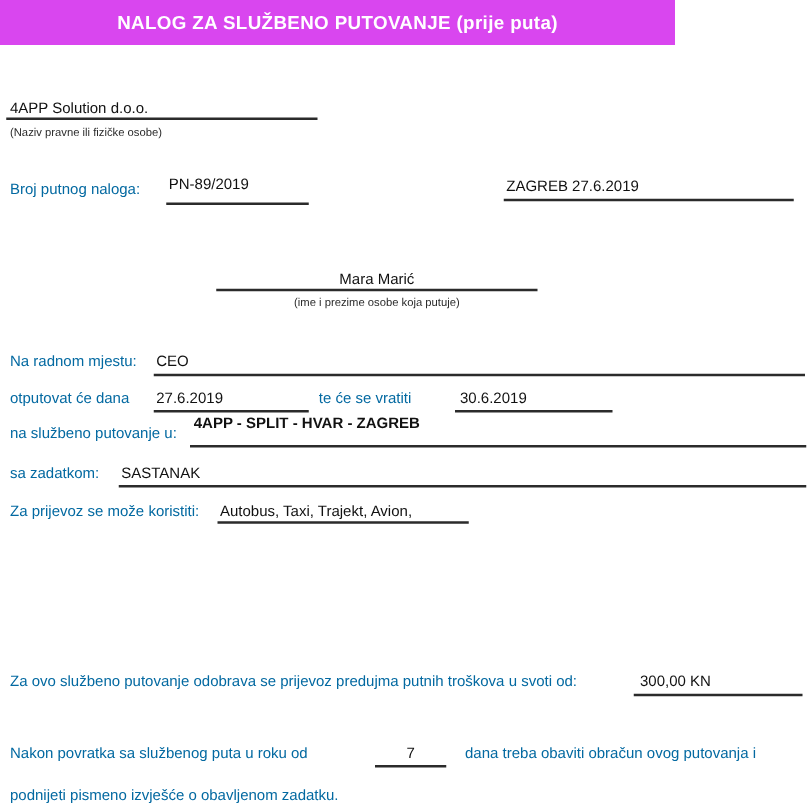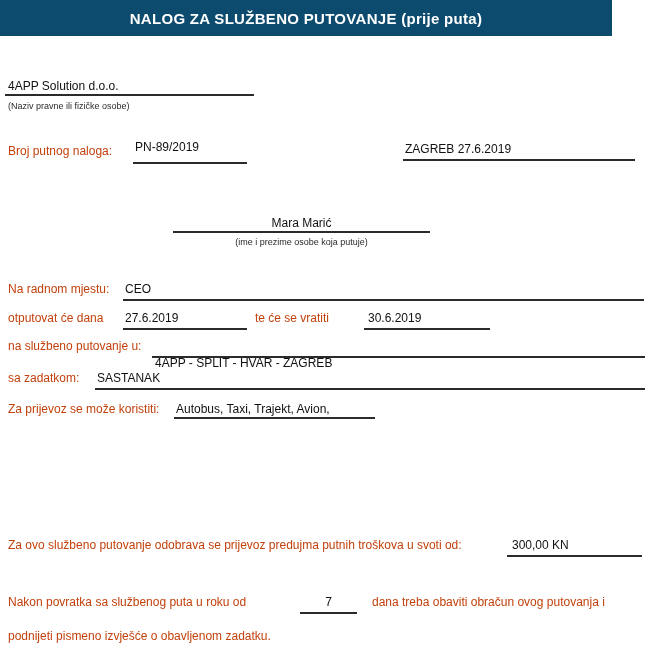--- a/index.html
+++ b/index.html
@@ -3,30 +3,30 @@
 <meta charset="utf-8">
 <style>
   html,body{margin:0;padding:0;background:#ffffff;}
   body{
     width:648px;height:648px;position:relative;overflow:hidden;
     font-family:"Liberation Sans","DejaVu Sans",sans-serif;
     color:#1a1a1a;font-size:12px;
   }
   .abs{position:absolute;white-space:nowrap;}
   .header-bar{
-    left:0;top:0;width:612px;height:36px;background:#0c4a6e;
+    left:0;top:0;width:540px;height:36px;background:#d946ef;
     display:flex;align-items:center;justify-content:center;
   }
   .header-title{
     color:#ffffff;font-weight:bold;font-size:15px;letter-spacing:.3px;
   }
   .ul{height:1.5px;background:#2b2b2b;}
   .caption{font-size:9px;color:#2a2a2a;}
   .center{text-align:center;}
-  .label{color:#c2410c;}
+  .label{color:#0369a1;}
   .value{color:#111111;}
 </style>
 </head>
 <body>
 
 <div class="abs header-bar">
   <span class="header-title">NALOG ZA SLUŽBENO PUTOVANJE (prije puta)</span>
 </div>
 
 <div class="abs value" style="left:8px;top:79px;">4APP Solution d.o.o.</div>
@@ -48,21 +48,21 @@
 <div class="abs ul" style="left:123px;top:299px;width:521px;"></div>
 
 <div class="abs label" style="left:8px;top:311px;">otputovat će dana</div>
 <div class="abs value" style="left:125px;top:311px;">27.6.2019</div>
 <div class="abs ul" style="left:123px;top:328px;width:124px;"></div>
 <div class="abs label" style="left:255px;top:311px;">te će se vratiti</div>
 <div class="abs value" style="left:368px;top:311px;">30.6.2019</div>
 <div class="abs ul" style="left:364px;top:328px;width:126px;"></div>
 
 <div class="abs label" style="left:8px;top:339px;">na službeno putovanje u:</div>
-<div class="abs value" style="left:155px;top:356px;">4APP - SPLIT - HVAR - ZAGREB</div>
+<div class="abs value" style="left:155px;top:331px;font-weight:bold;">4APP - SPLIT - HVAR - ZAGREB</div>
 <div class="abs ul" style="left:152px;top:356px;width:493px;"></div>
 
 <div class="abs label" style="left:8px;top:371px;">sa zadatkom:</div>
 <div class="abs value" style="left:97px;top:371px;">SASTANAK</div>
 <div class="abs ul" style="left:95px;top:388px;width:550px;"></div>
 
 <div class="abs label" style="left:8px;top:402px;">Za prijevoz se može koristiti:</div>
 <div class="abs value" style="left:176px;top:402px;">Autobus, Taxi, Trajekt, Avion,</div>
 <div class="abs ul" style="left:174px;top:417px;width:201px;"></div>
 

